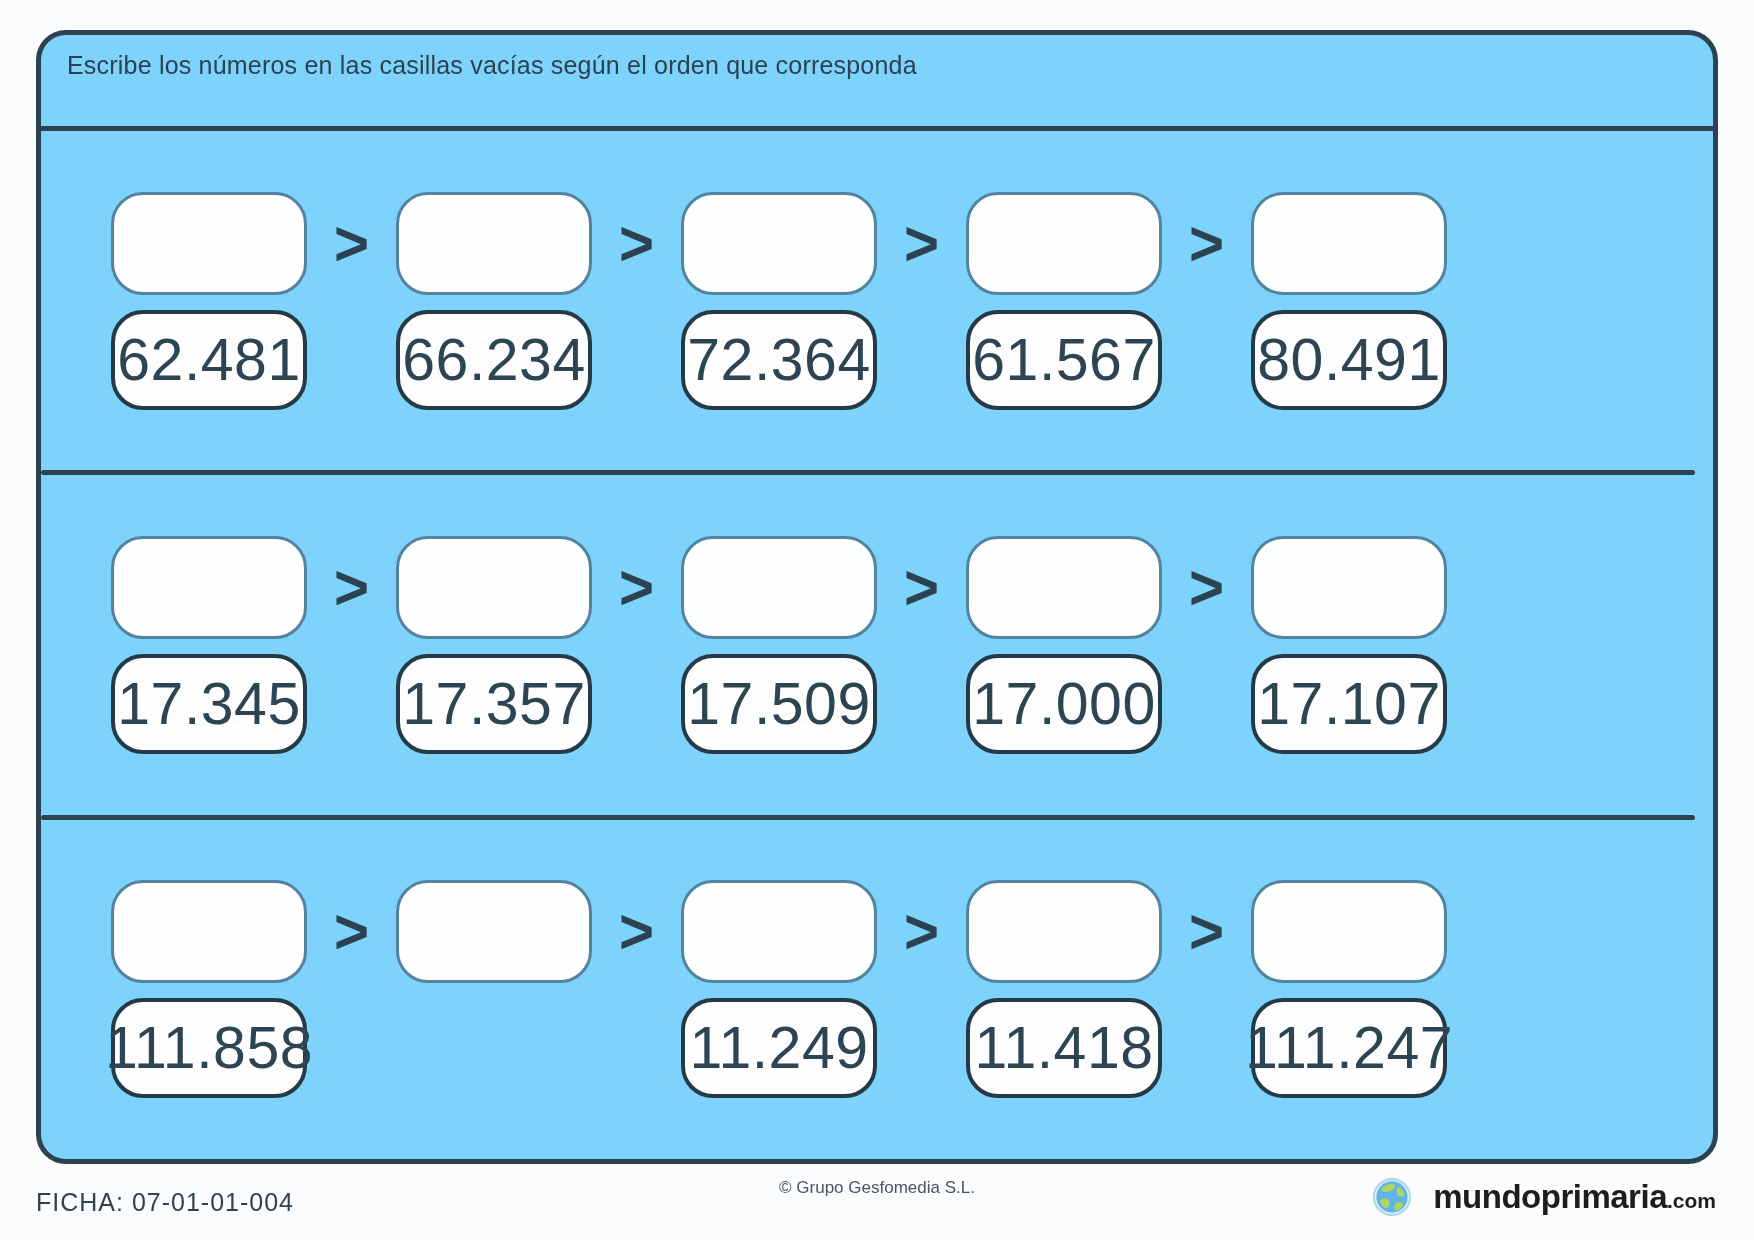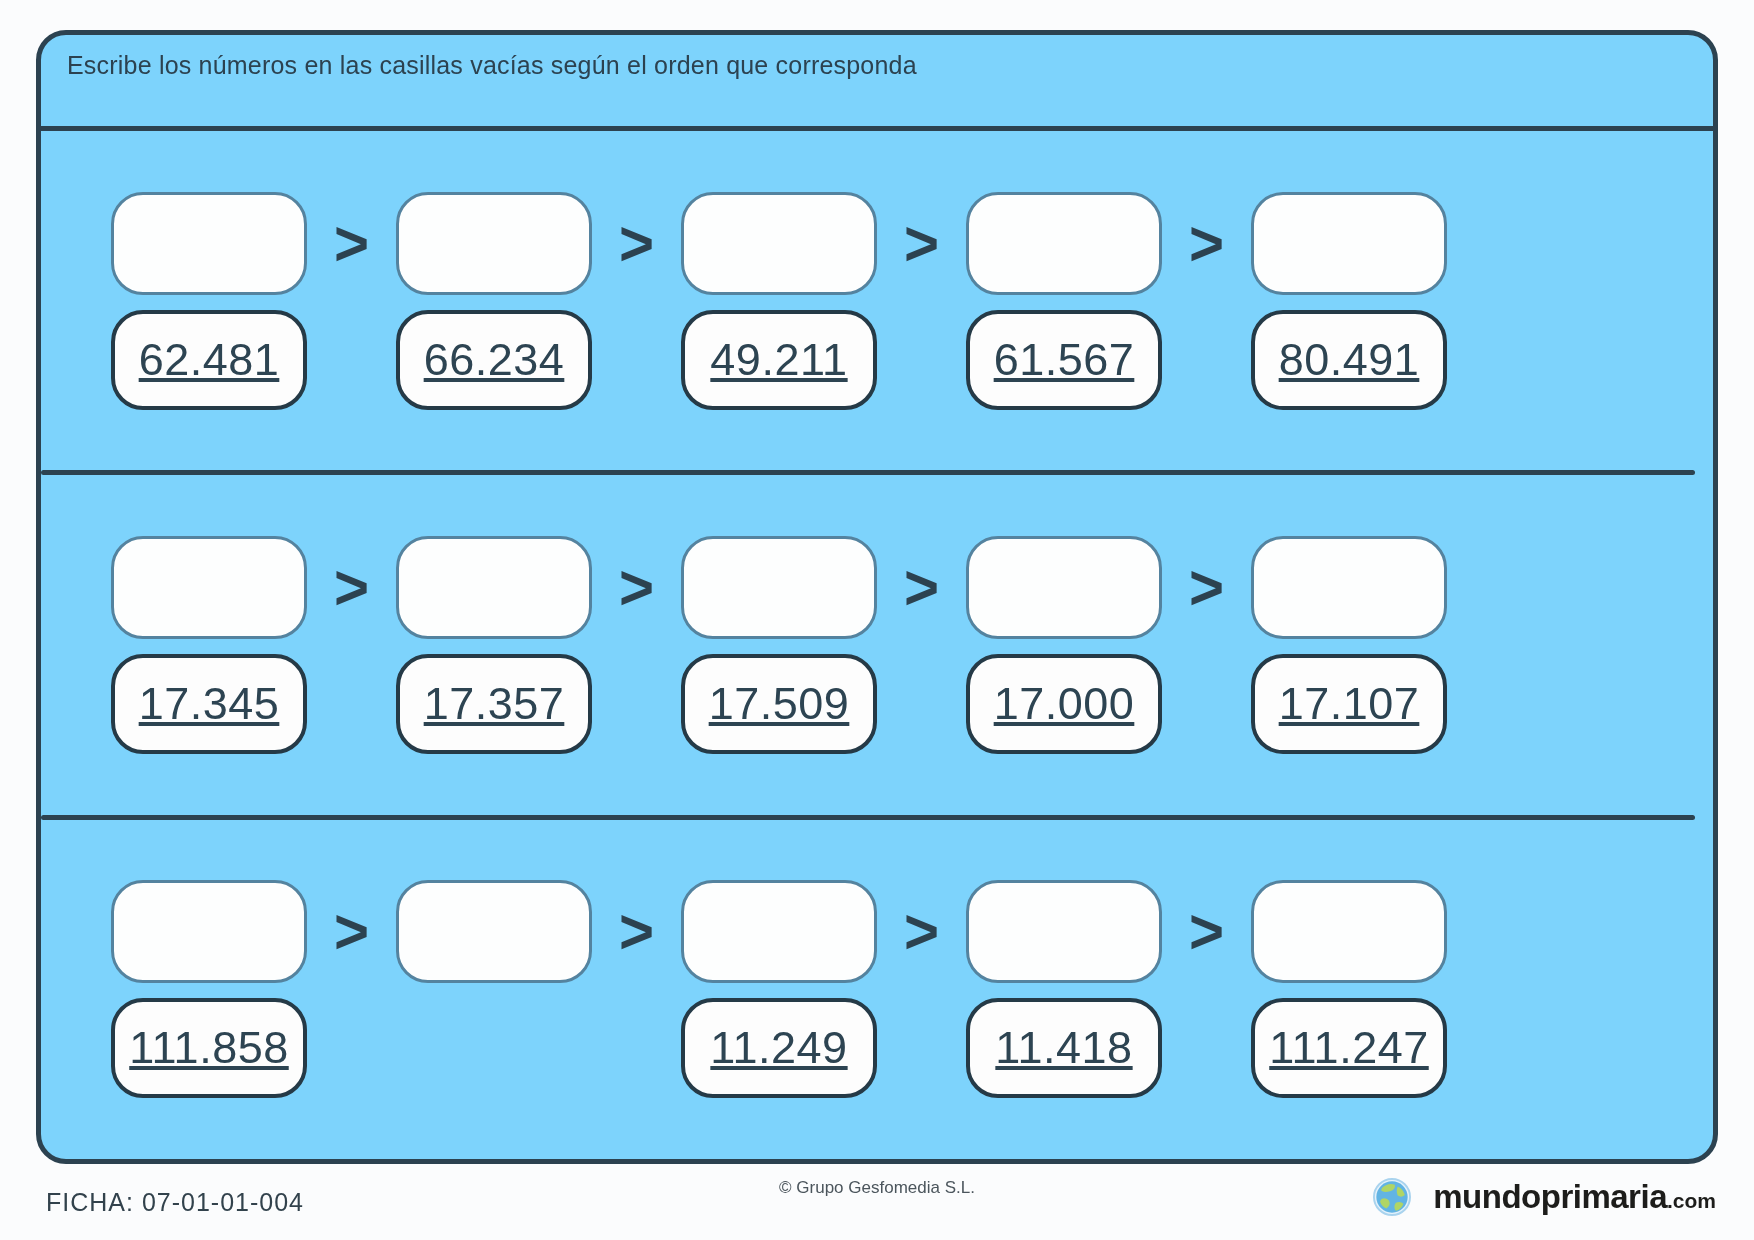--- a/index.html
+++ b/index.html
@@ -49,37 +49,36 @@
     background:#fdfefe;
   }
   .num-box {
     height:100px;
     border:4px solid #253a47;
     border-radius:32px;
     display:flex; align-items:center; justify-content:center;
     background:#fdfdfd;
   }
   .num-box span {
-    font-size:45px;
+    font-size:59px;
     color:#2d4452;
     letter-spacing:0.5px;
-    text-decoration:underline;
   }
   .gt {
     width:89px; height:103px;
     display:flex; align-items:center; justify-content:center;
     font-size:60px; font-weight:900;
     color:#2c4250;
     transform:scaleY(1.05);
   }
   .footer {
     position:absolute; left:0; top:1170px; width:1754px; height:70px;
   }
   .ficha {
-    position:absolute; left:46px; top:18px;
+    position:absolute; left:36px; top:18px;
     font-size:25px; letter-spacing:1px; color:#32424c;
   }
   .copyright {
     position:absolute; left:0; width:1754px; top:8px;
     text-align:center;
     font-size:17px; color:#4b555c;
   }
   .brand {
     position:absolute; right:38px; top:8px;
     display:flex; align-items:center; gap:22px;
@@ -115,21 +114,21 @@
         <div class="slot">
           <div class="empty-box"></div>
           <div class="num-box">
               <span>66.234</span>
             </div>
         </div>
         <div class="gt">&gt;</div>
         <div class="slot">
           <div class="empty-box"></div>
           <div class="num-box">
-              <span>49.211</span>
+              <span>72.364</span>
             </div>
         </div>
         <div class="gt">&gt;</div>
         <div class="slot">
           <div class="empty-box"></div>
           <div class="num-box">
               <span>61.567</span>
             </div>
         </div>
         <div class="gt">&gt;</div>

